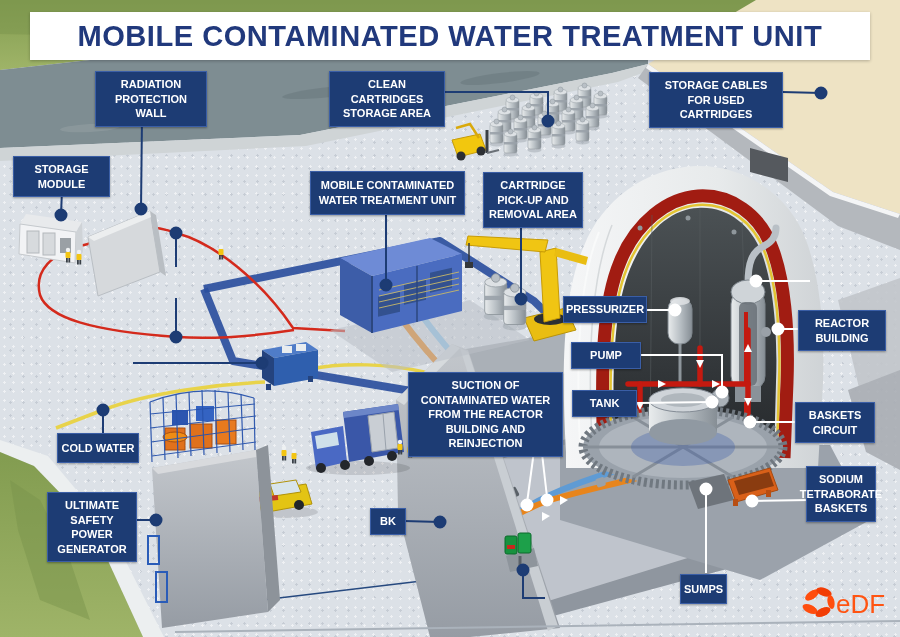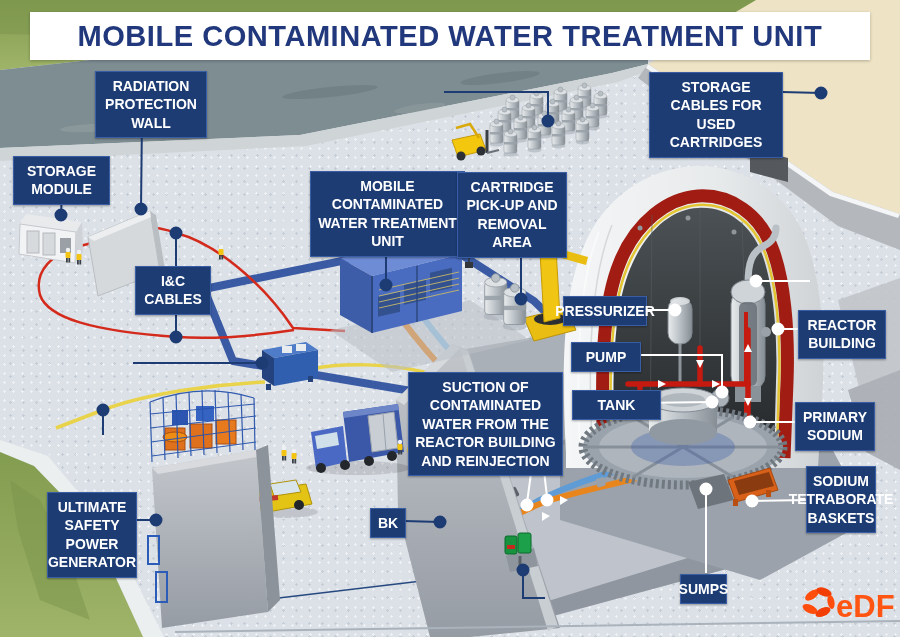--- a/index.html
+++ b/index.html
@@ -18,27 +18,27 @@
     position:absolute;left:30px;top:12px;width:840px;height:48px;z-index:6;
     background:#ffffff;display:flex;align-items:center;justify-content:center;
     box-shadow:0 1px 3px rgba(0,0,0,.25);
   }
   .banner span{
     color:#21397c;font-weight:700;font-size:30px;letter-spacing:.5px;white-space:nowrap;
     transform:scaleX(.97);
   }
   .lbl{
     position:absolute;z-index:5;background:#1d3c74;border:1px solid #3a5ea6;
-    color:#ffffff;font-weight:700;font-size:14px;line-height:1.32;text-align:center;
+    color:#ffffff;font-weight:700;font-size:11px;line-height:1.32;text-align:center;
     display:flex;align-items:center;justify-content:center;
     padding:5px 3px;box-sizing:border-box;box-shadow:0 1px 2px rgba(0,0,0,.35);
   }
   .edf-text{
     position:absolute;left:836px;top:589px;z-index:5;color:#ff5412;
-    font-weight:700;font-size:31px;letter-spacing:0;
+    font-weight:400;font-size:26px;letter-spacing:0;
   }
 </style>
 </head>
 <body>
 
 <div class="scene">
 
 <svg class="art" width="900" height="637" viewBox="0 0 900 637">
   <defs>
     <linearGradient id="gShell" x1="0" y1="0" x2="1" y2="0">
@@ -453,55 +453,58 @@
 <div class="banner">
   <span>MOBILE CONTAMINATED WATER TREATMENT UNIT</span>
 </div>
 
 <div class="lbl" style="left:95px;top:71px;width:112px;min-height:46px">
       <span>RADIATION PROTECTION WALL</span>
     </div>
 <div class="lbl" style="left:13px;top:156px;width:97px;min-height:40px">
       <span>STORAGE MODULE</span>
     </div>
+<div class="lbl" style="left:329px;top:71px;width:116px;min-height:44px">
+      <span>CLEAN CARTRIDGES STORAGE AREA</span>
+    </div>
 <div class="lbl" style="left:649px;top:72px;width:134px;min-height:42px">
       <span>STORAGE CABLES FOR USED CARTRIDGES</span>
     </div>
 <div class="lbl" style="left:310px;top:171px;width:155px;min-height:44px">
       <span>MOBILE CONTAMINATED WATER TREATMENT UNIT</span>
     </div>
-<div class="lbl" style="left:457px;top:172px;width:110px;min-height:44px">
+<div class="lbl" style="left:483px;top:172px;width:100px;min-height:44px">
       <span>CARTRIDGE PICK-UP AND REMOVAL AREA</span>
     </div>
-<div class="lbl" style="left:135px;top:266px;width:76px;min-height:32px">
-      <span>I&amp;C CABLES</span>
+<div class="lbl" style="left:57px;top:433px;width:82px;min-height:30px">
+      <span>COLD WATER</span>
     </div>
 <div class="lbl" style="left:408px;top:372px;width:155px;min-height:64px">
       <span>SUCTION OF CONTAMINATED WATER FROM THE REACTOR BUILDING AND REINJECTION</span>
     </div>
 <div class="lbl" style="left:47px;top:492px;width:90px;min-height:54px">
       <span>ULTIMATE SAFETY POWER GENERATOR</span>
     </div>
 <div class="lbl" style="left:370px;top:508px;width:36px;min-height:26px">
       <span>BK</span>
     </div>
 <div class="lbl" style="left:563px;top:296px;width:84px;min-height:27px">
       <span>PRESSURIZER</span>
     </div>
 <div class="lbl" style="left:571px;top:342px;width:70px;min-height:26px">
       <span>PUMP</span>
     </div>
-<div class="lbl" style="left:572px;top:390px;width:89px;min-height:26px">
+<div class="lbl" style="left:572px;top:390px;width:65px;min-height:26px">
       <span>TANK</span>
     </div>
 <div class="lbl" style="left:798px;top:310px;width:88px;min-height:40px">
       <span>REACTOR BUILDING</span>
     </div>
 <div class="lbl" style="left:795px;top:402px;width:80px;min-height:38px">
-      <span>PRIMARY SODIUM</span>
+      <span>BASKETS CIRCUIT</span>
     </div>
 <div class="lbl" style="left:806px;top:466px;width:70px;min-height:54px">
       <span>SODIUM TETRABORATE BASKETS</span>
     </div>
 <div class="lbl" style="left:680px;top:574px;width:47px;min-height:30px">
       <span>SUMPS</span>
     </div>
 
 <div class="edf-text">eDF</div>
 

